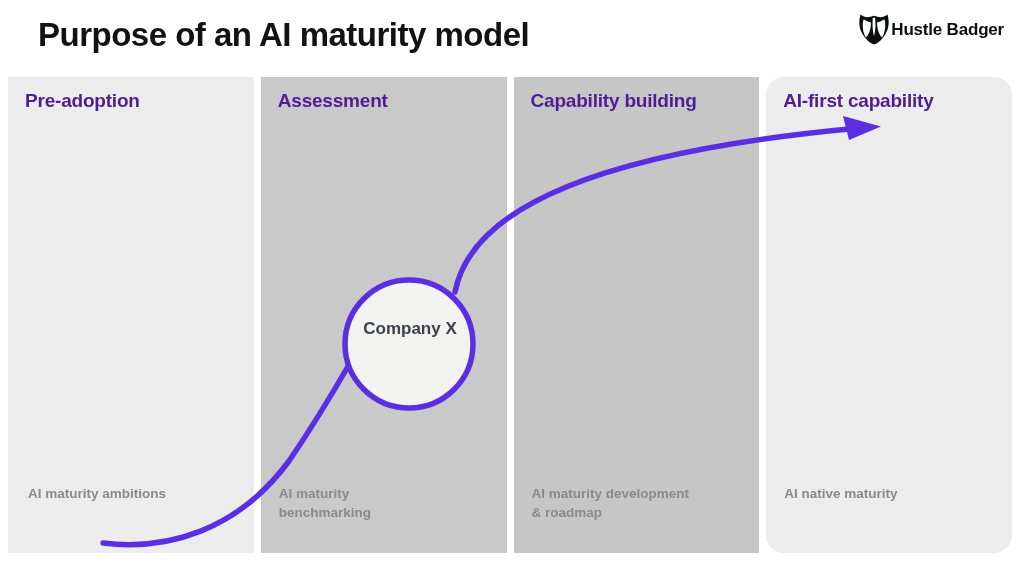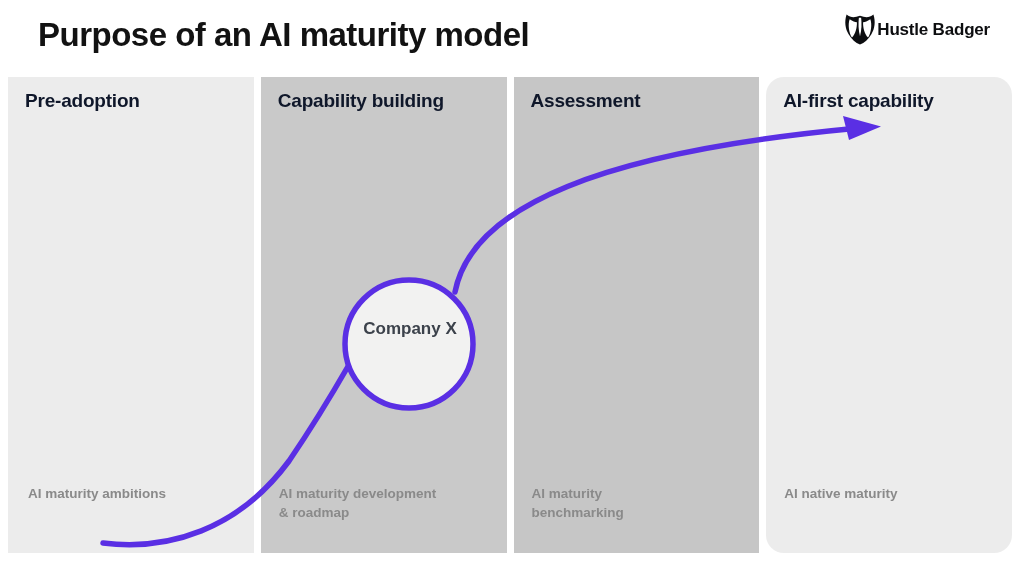--- a/index.html
+++ b/index.html
@@ -15,21 +15,21 @@
   .page-title {
     position: absolute;
     left: 38px; top: 16px;
     font-size: 33px;
     font-weight: 700;
     letter-spacing: -0.5px;
     color: #121212;
   }
   .brand {
     position: absolute;
-    right: 34px; top: 14px;
+    right: 20px; top: 14px;
     display: flex;
     align-items: center;
     gap: 0;
     text-align: right;
   }
   .brand-name {
     font-size: 17px;
     font-weight: 800;
     color: #0d0e10;
     letter-spacing: -0.2px;
@@ -47,21 +47,21 @@
   .column:nth-child(1) { background: #ececec; }
   .column:nth-child(2) { background: #c9c9c9; }
   .column:nth-child(3) { background: #c6c6c6; }
   .column:nth-child(4) { background: #ececec; border-radius: 18px; }
 
   .col-header {
     padding: 13px 10px 0 17px;
     font-size: 19px;
     font-weight: 800;
     letter-spacing: -0.2px;
-    color: #0f172a;
+    color: #4c1d95;
   }
   .col-footer {
     position: absolute;
     top: 408px;
     left: 18px;
     right: 14px;
     font-size: 13.5px;
     font-weight: 700;
     line-height: 1.4;
     color: #8a8a8a;
@@ -102,28 +102,28 @@
   </svg>
   <span class="brand-name">Hustle Badger</span>
 </div>
 
 <div class="diagram">
   <section class="column">
     <h2 class="col-header">Pre-adoption</h2>
     <p class="col-footer">AI maturity ambitions</p>
   </section>
   <section class="column">
+    <h2 class="col-header">Assessment</h2>
+    <p class="col-footer">AI maturity
+benchmarking</p>
+  </section>
+  <section class="column">
     <h2 class="col-header">Capability building</h2>
     <p class="col-footer">AI maturity development
 &amp; roadmap</p>
-  </section>
-  <section class="column">
-    <h2 class="col-header">Assessment</h2>
-    <p class="col-footer">AI maturity
-benchmarking</p>
   </section>
   <section class="column">
     <h2 class="col-header">AI-first capability</h2>
     <p class="col-footer">AI native maturity</p>
   </section>
 </div>
 
 <svg class="overlay" viewBox="0 0 1024 576" aria-hidden="true">
   <path d="M 103 543 C 168 551, 238 530, 289 461 C 317 420, 331 396, 350 363" fill="none" stroke="#5a2fe4" stroke-width="5.5" stroke-linecap="round"></path>
   <circle cx="409" cy="344" r="64" fill="#f2f2f1" stroke="#5a2fe4" stroke-width="5.5"></circle>

